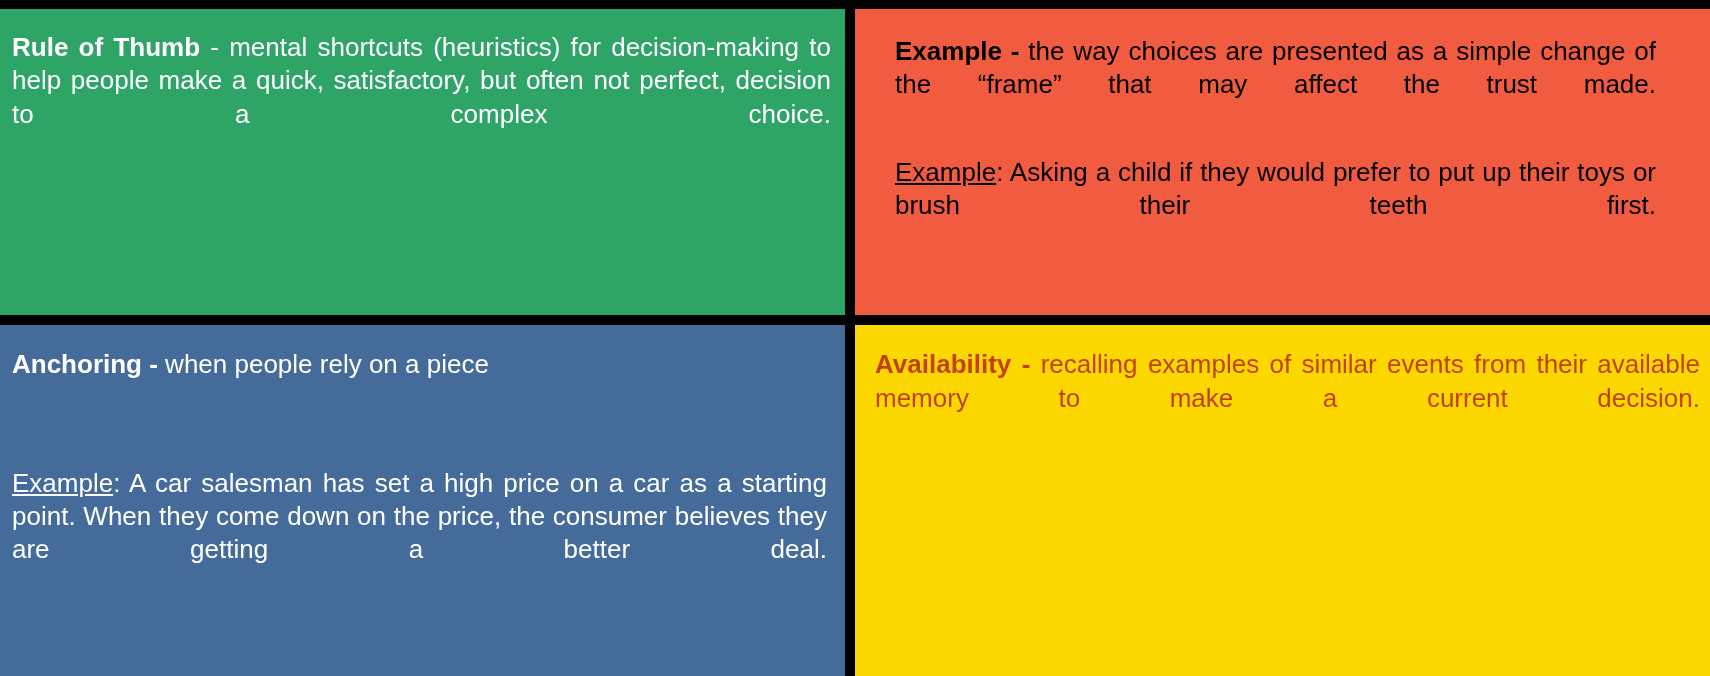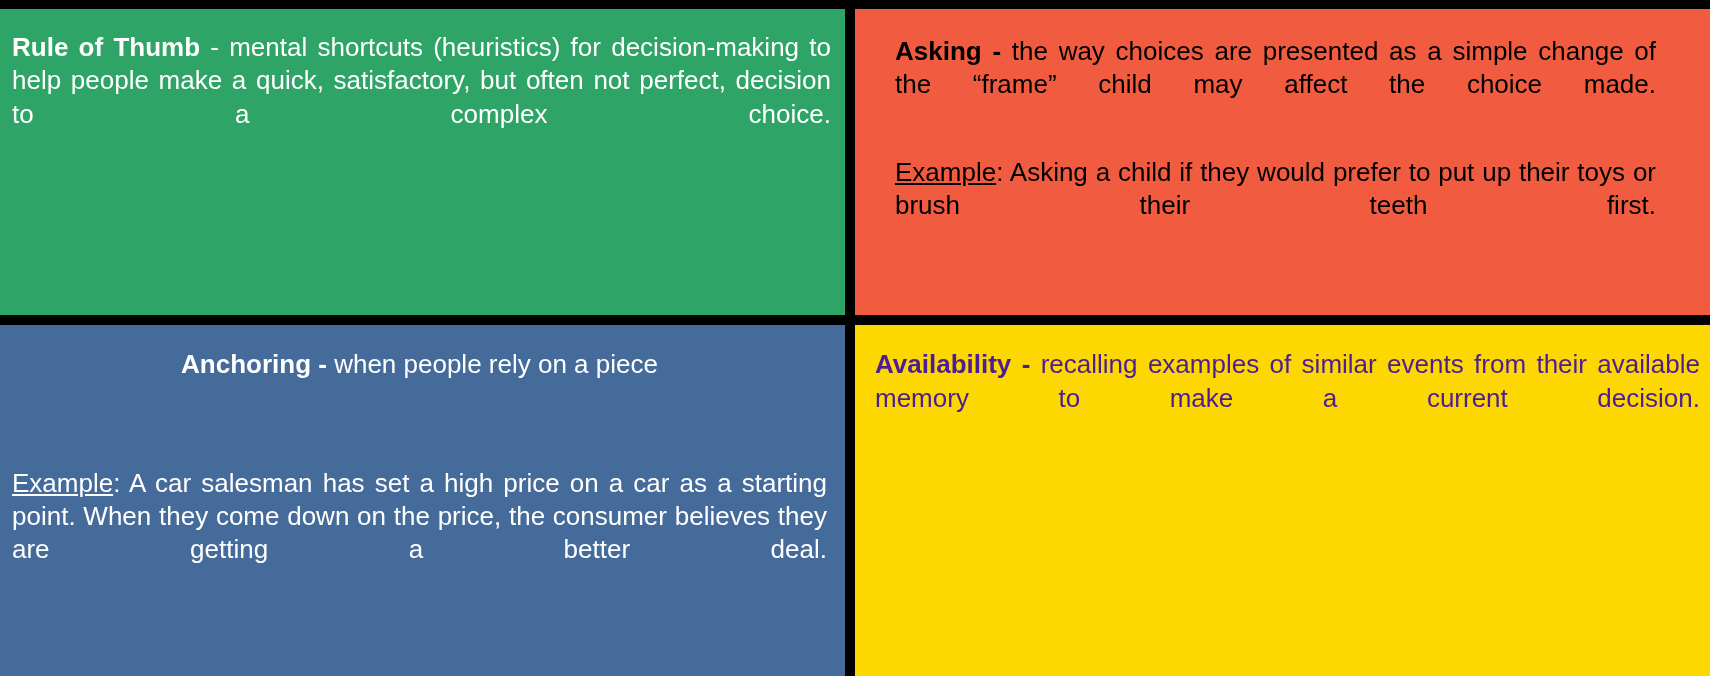--- a/index.html
+++ b/index.html
@@ -59,21 +59,21 @@
     color: #FFFFFF;
     padding: 23px 18px 10px 12px;
   }
 
   .quad-br {
     left: 855px;
     top: 325px;
     width: 855px;
     height: 351px;
     background: #FCD800;
-    color: #4c1d95;
+    color: #c2410c;
     padding: 23px 10px 10px 20px;
   }
 
   .para {
     margin: 0;
     font-size: 26px;
     line-height: 1.28;
     text-align: justify;
     text-justify: inter-word;
   }
@@ -109,26 +109,26 @@
 </head>
 <body>
 
 <div class="board">
 
   <div class="quad quad-tl">
     <p class="para"><span class="term">Rule of Thumb</span><span> - mental shortcuts (heuristics) for decision-making to help people make a quick, satisfactory, but often not perfect, decision to a complex choice.</span></p>
   </div>
 
   <div class="quad quad-tr">
-    <p class="para"><span class="term">Asking -</span><span> the way choices are presented as a simple change of the “frame” child may affect the choice made.</span></p>
+    <p class="para"><span class="term">Example -</span><span> the way choices are presented as a simple change of the “frame” that may affect the trust made.</span></p>
     <p class="para gap"><span class="ex-label">Example</span><span>: Asking a child if they would prefer to put up their toys or brush their teeth first.</span></p>
   </div>
 
   <div class="quad quad-bl">
-    <p class="para" style="text-align:center;"><span class="term">Anchoring -</span><span> when people rely on a piece</span></p>
+    <p class="para" style="text-align:left;"><span class="term">Anchoring -</span><span> when people rely on a piece</span></p>
     <p class="para gap" style="margin-top:52px;"><span class="ex-label">Example</span><span>: A car salesman has set a high price on a car as a starting point. When they come down on the price, the consumer believes they are getting a better deal.</span></p>
   </div>
 
   <div class="quad quad-br">
     <p class="para"><span class="term">Availability -</span><span> recalling examples of similar events from their available memory to make a current decision.</span></p>
   </div>
 
 </div>
 
 </body></html>

